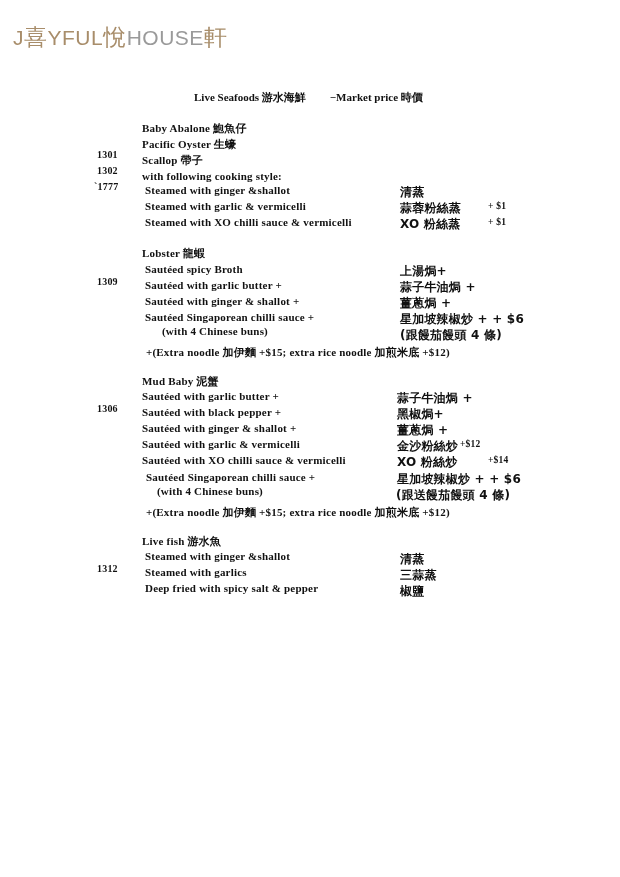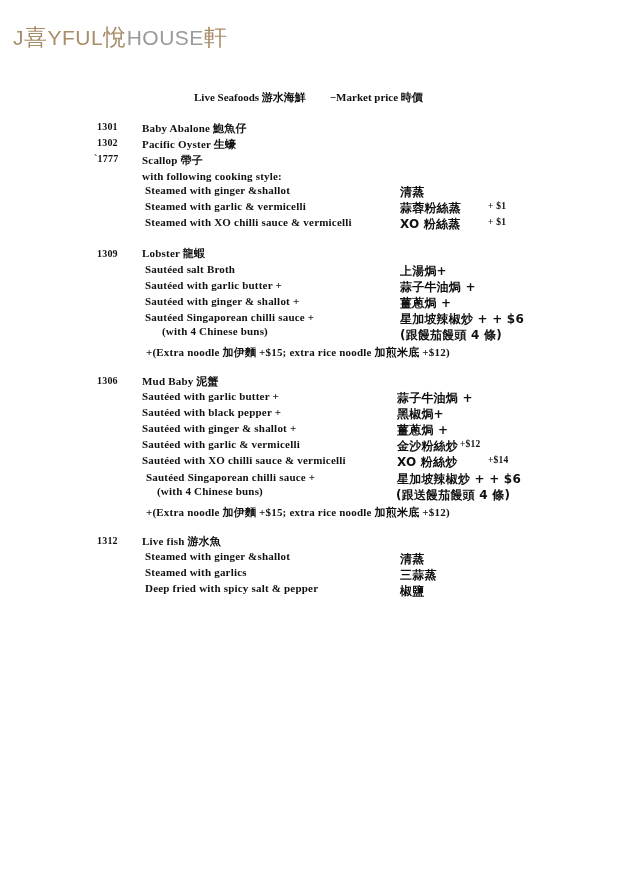--- a/index.html
+++ b/index.html
@@ -6,21 +6,21 @@
   body { width:620px; height:877px; position:relative; overflow:hidden;
          font-family:"Liberation Serif","DejaVu Serif",serif; color:#111; }
   .logo { position:absolute; top:22px; left:13px; width:620px; 
           font-family:"Liberation Sans","DejaVu Sans",sans-serif; font-size:21px; letter-spacing:0.5px; }
   .logo .gold { color:#a88d6a; }
   .logo .grey { color:#9a9a9a; }
   .logo .cjk { color:#a88d6a; font-size:23px; }
   .title { position:absolute; top:90px; left:194px; font-weight:bold; font-size:11px; white-space:nowrap; }
   .title .gap { display:inline-block; width:24px; }
   .row { position:absolute; font-weight:bold; font-size:11px; white-space:nowrap; letter-spacing:0.2px; }
-  .code { left:97px; font-size:10px; }
+  .code { left:97px; font-size:10px;margin-top:28px; }
   .cn { font-family:"DejaVu Sans",sans-serif; font-weight:bold; font-size:12px; }
   .price { font-size:9.5px; }
 </style>
 </head>
 <body>
 
 <div class="logo">
   <span class="gold">J</span><span class="cjk">喜</span><span class="gold">YFUL</span><span class="cjk">悅</span><span class="grey">HOUSE</span><span class="cjk">軒</span>
 </div>
 
@@ -41,21 +41,21 @@
 <div class="row cn" style="top:184px;left:400px">清蒸</div>
 <div class="row" style="top:200px;left:145px">Steamed with garlic &amp; vermicelli</div>
 <div class="row cn" style="top:200px;left:400px">蒜蓉粉絲蒸</div>
 <div class="row price" style="top:201px;left:488px">+ $1</div>
 <div class="row" style="top:216px;left:145px">Steamed with XO chilli sauce &amp; vermicelli</div>
 <div class="row cn" style="top:216px;left:400px">XO 粉絲蒸</div>
 <div class="row price" style="top:217px;left:488px">+ $1</div>
 
 <div class="row code" style="top:248px">1309</div>
 <div class="row" style="top:246px;left:142px">Lobster 龍蝦</div>
-<div class="row" style="top:263px;left:145px">Sautéed salt Broth</div>
+<div class="row" style="top:263px;left:145px">Sautéed spicy Broth</div>
 <div class="row cn" style="top:263px;left:400px">上湯焗+</div>
 <div class="row" style="top:279px;left:145px">Sautéed with garlic butter +</div>
 <div class="row cn" style="top:279px;left:400px">蒜子牛油焗 +</div>
 <div class="row" style="top:295px;left:145px">Sautéed with ginger &amp; shallot +</div>
 <div class="row cn" style="top:295px;left:400px">薑蔥焗 +</div>
 <div class="row" style="top:311px;left:145px">Sautéed Singaporean chilli sauce +</div>
 <div class="row cn" style="top:311px;left:400px">星加坡辣椒炒 + + $6</div>
 <div class="row" style="top:325px;left:162px">(with 4 Chinese buns)</div>
 <div class="row cn" style="top:327px;left:400px">(跟饅茄饅頭 4 條)</div>
 <div class="row" style="top:345px;left:146px">+(Extra noodle 加伊麵 +$15; extra rice noodle 加煎米底 +$12)</div>

